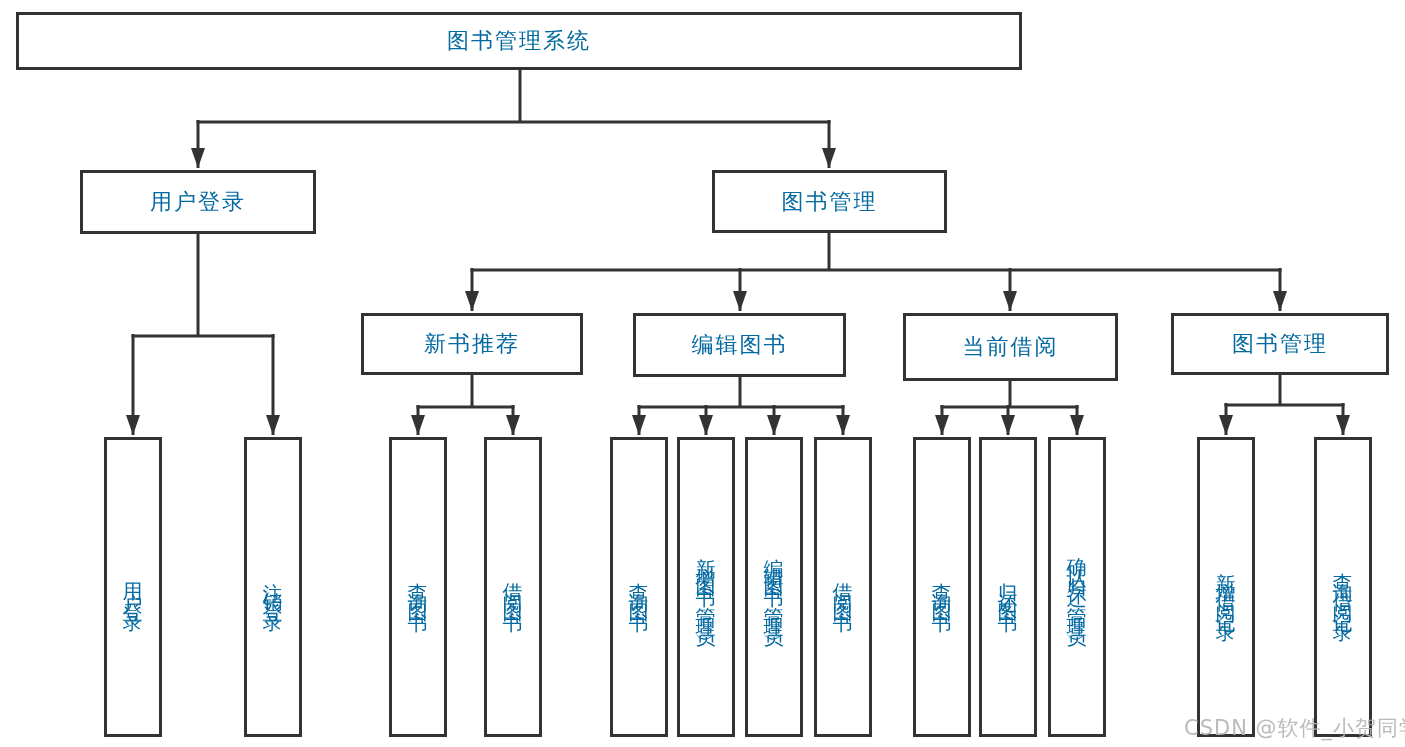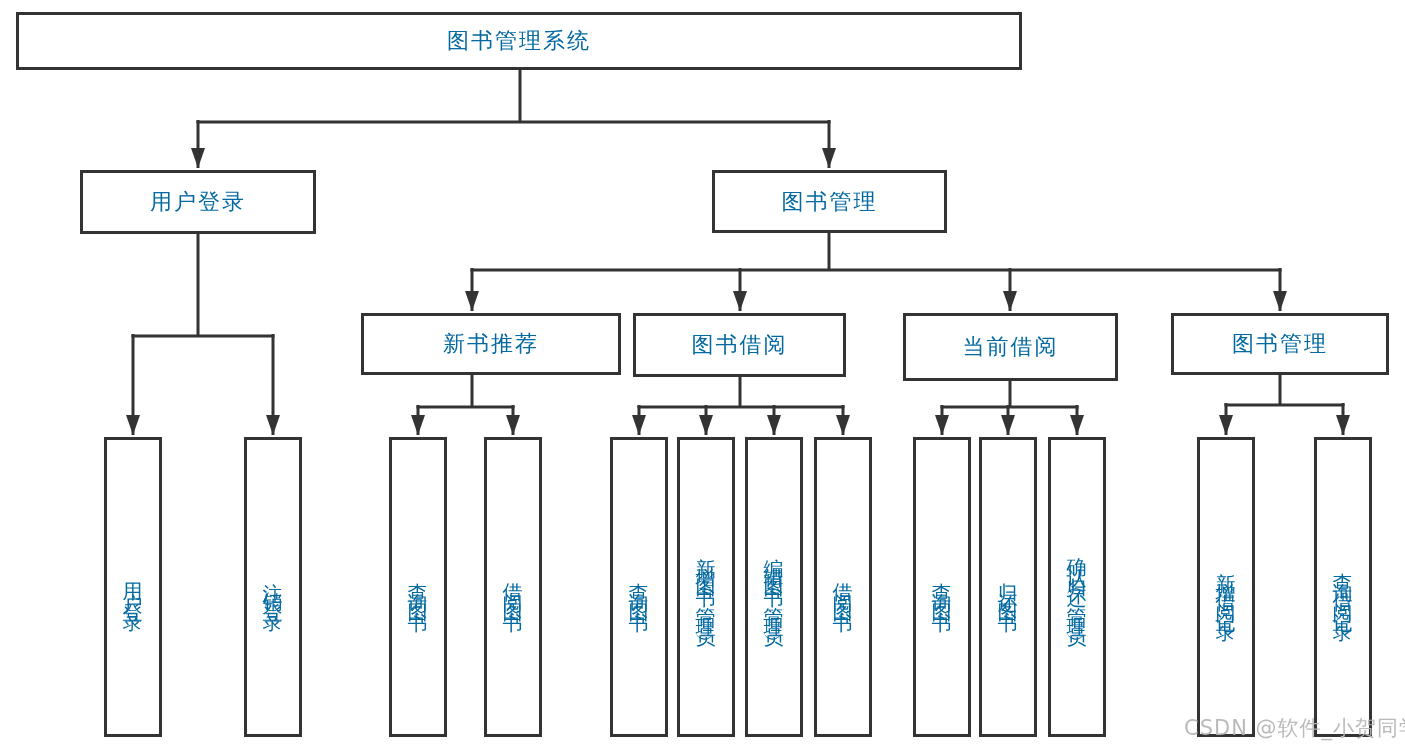--- a/index.html
+++ b/index.html
@@ -120,25 +120,25 @@
     <span class="hlabel">图书管理系统</span>
   </div>
 
   <div class="node" style="left:80px;top:170px;width:236px;height:64px">
     <span class="hlabel">用户登录</span>
   </div>
   <div class="node" style="left:712px;top:170px;width:235px;height:63px">
     <span class="hlabel">图书管理</span>
   </div>
 
-  <div class="node" style="left:361px;top:313px;width:260px;height:62px">
+  <div class="node" style="left:361px;top:313px;width:222px;height:62px">
     <span class="hlabel">新书推荐</span>
   </div>
   <div class="node" style="left:633px;top:313px;width:213px;height:64px">
-    <span class="hlabel">图书借阅</span>
+    <span class="hlabel">编辑图书</span>
   </div>
   <div class="node" style="left:903px;top:313px;width:215px;height:68px">
     <span class="hlabel">当前借阅</span>
   </div>
   <div class="node" style="left:1171px;top:313px;width:218px;height:62px">
     <span class="hlabel">图书管理</span>
   </div>
 
   <div class="node leaf" style="left:104px">
     <span class="vlabel">用户登录</span>

